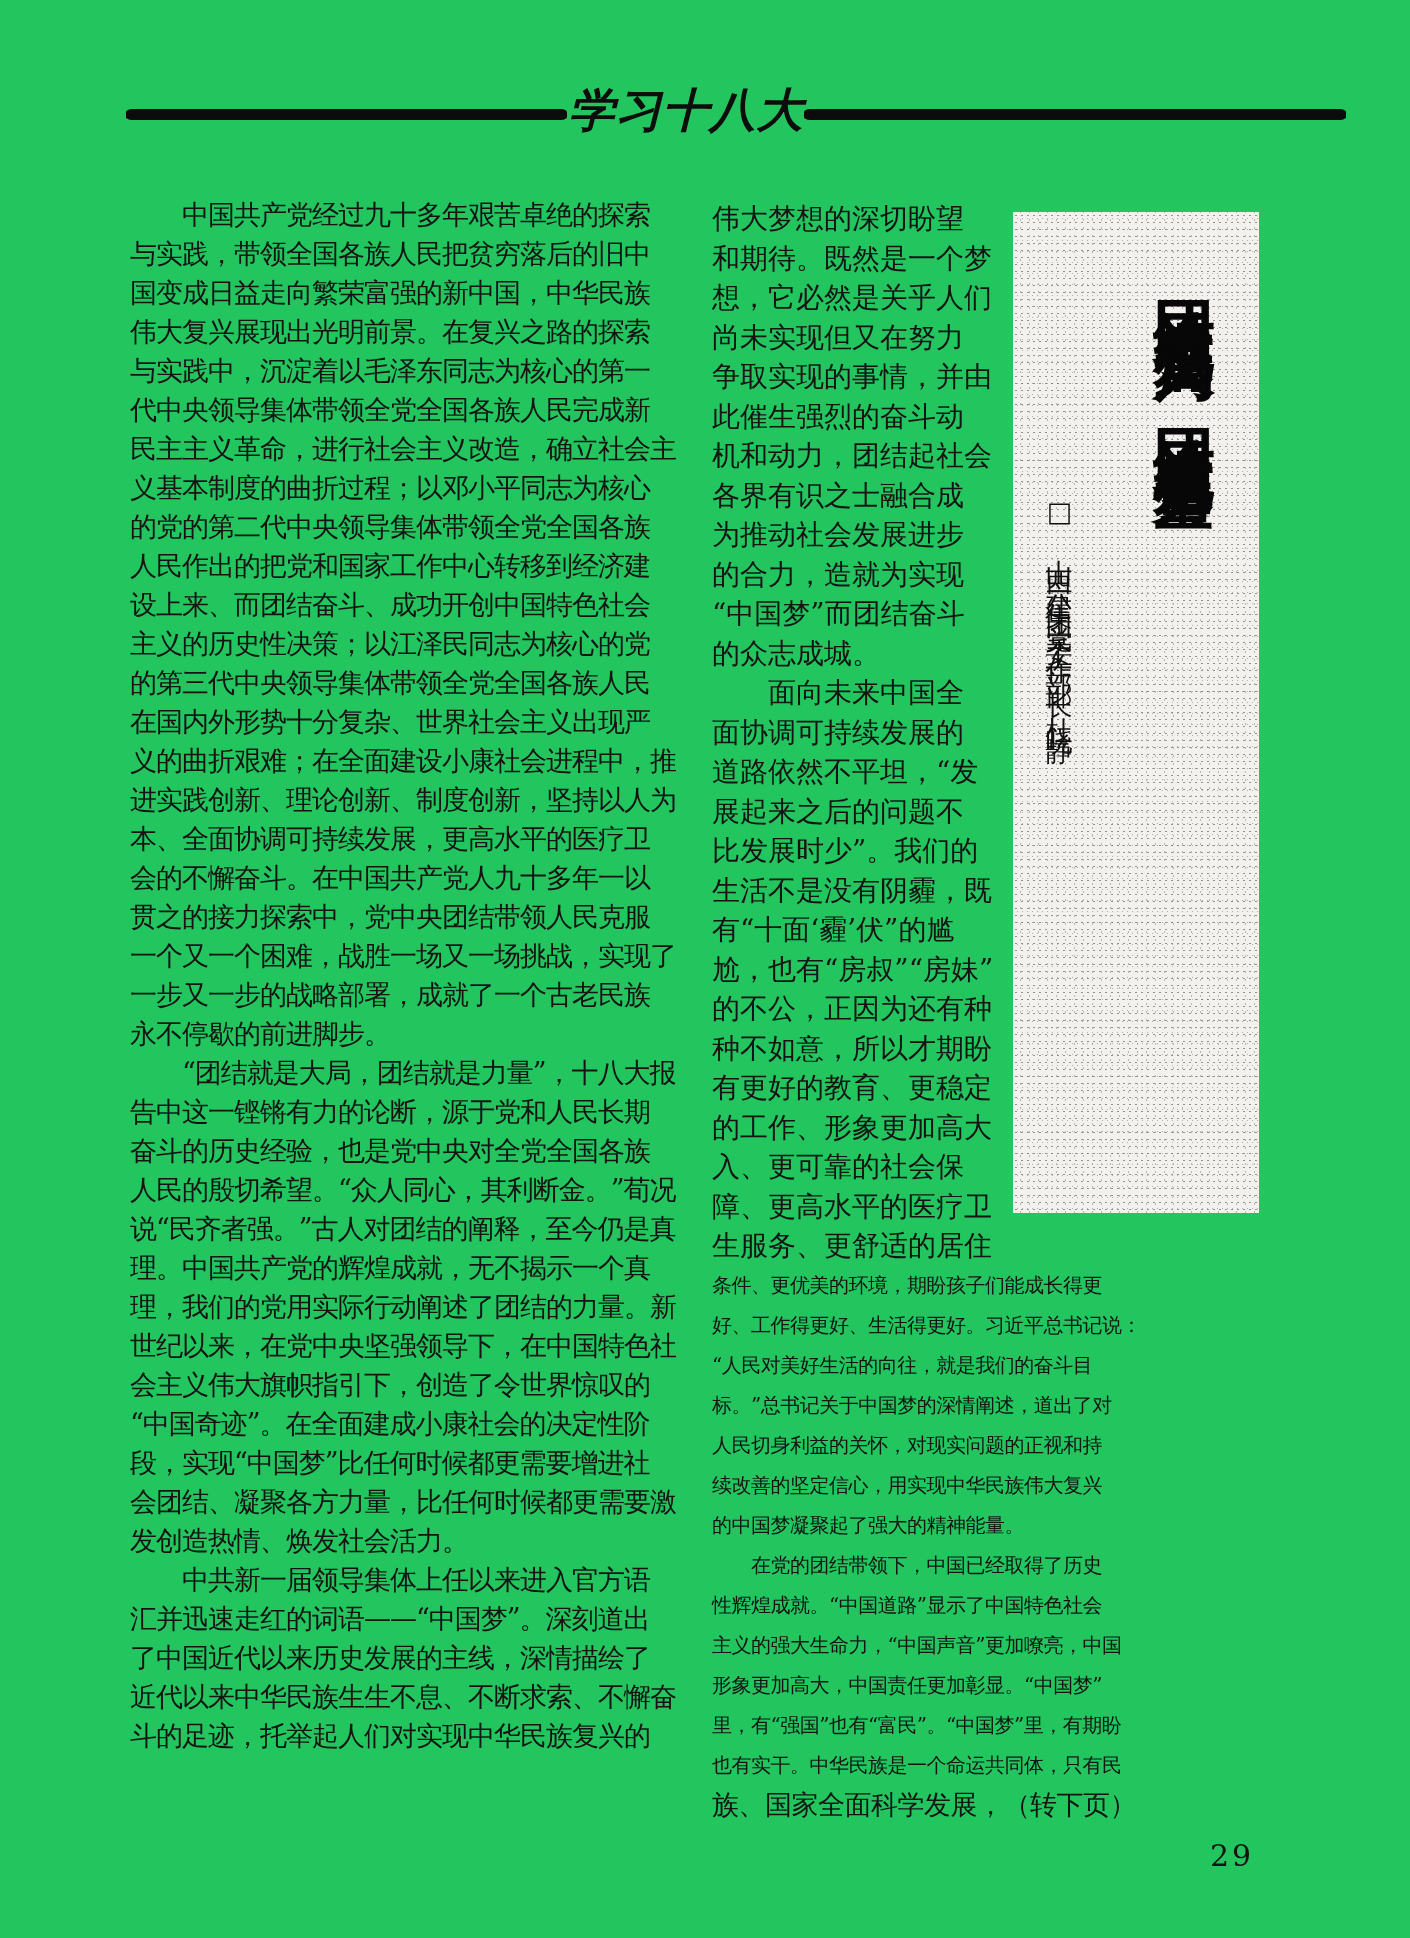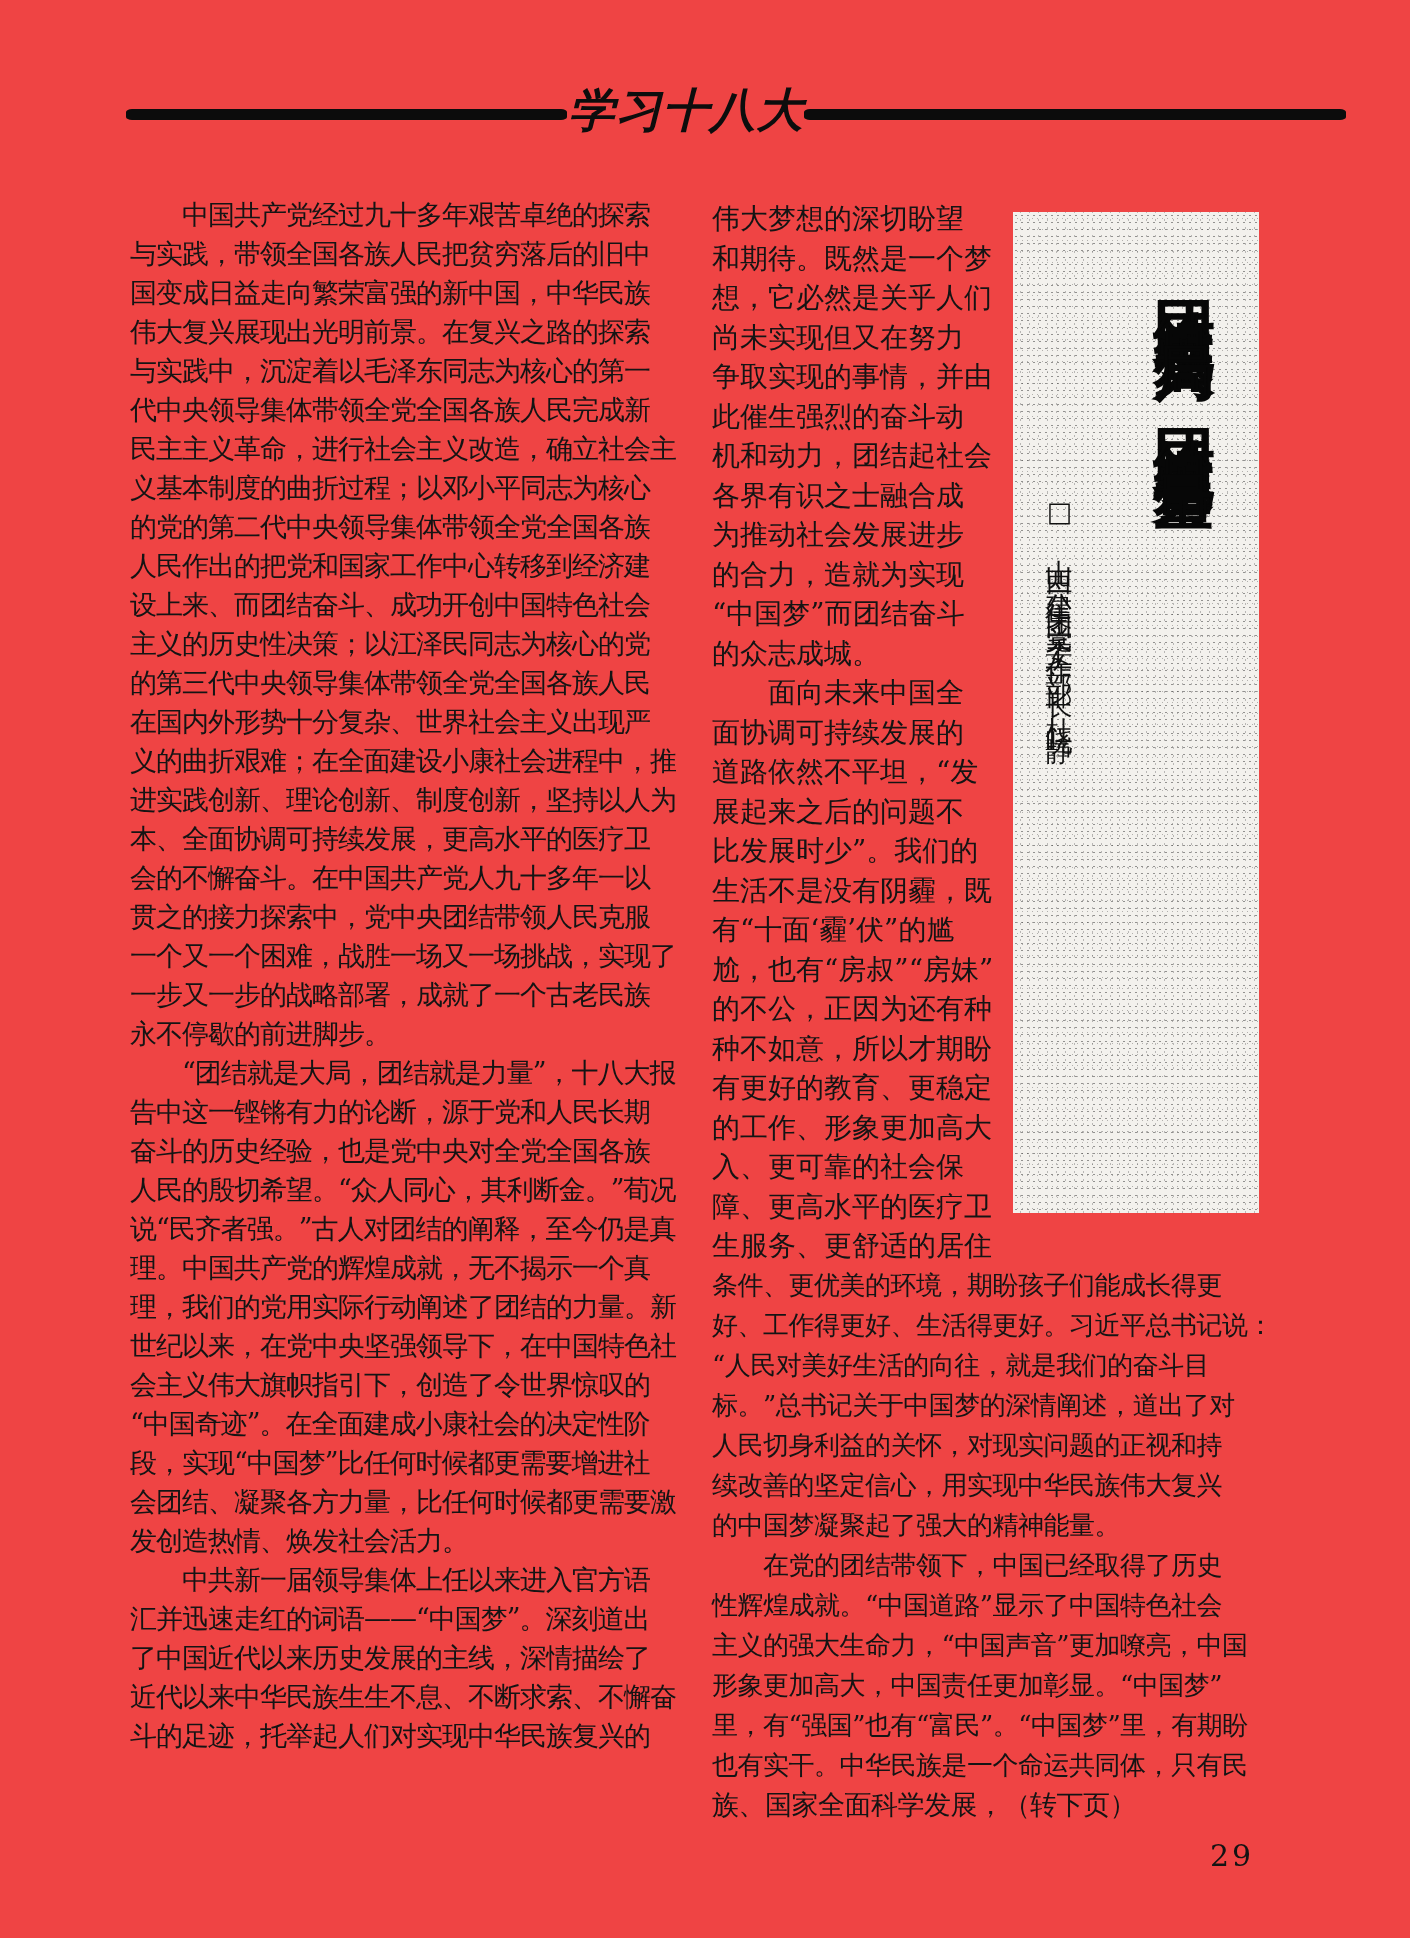--- a/index.html
+++ b/index.html
@@ -1,36 +1,36 @@
 <!DOCTYPE html>
 <html><head>
 <meta charset="utf-8">
 <style>
   html,body{margin:0;padding:0;background:#e9e9e9;}
   .page{
     position:relative;width:1410px;height:1938px;margin:0 auto;
-    background:#ef4444;color:#141414;overflow:hidden;
+    background:#22c55e;color:#141414;overflow:hidden;
     font-family:"DejaVu Serif","Liberation Serif",serif;
   }
   
   .header-rule{position:absolute;height:11px;background:#0c0c0c;border-radius:6px/3px;}
   .rule-left{left:126px;top:109px;width:441px;}
   .rule-right{left:804px;top:109px;width:542px;}
   .header-title{
     position:absolute;left:556px;top:80px;width:260px;text-align:center;
     font-size:46px;font-weight:bold;font-style:italic;letter-spacing:1px;color:#0d0d0d;
     font-family:"DejaVu Serif","Liberation Serif",serif;white-space:nowrap;
   }
   
   .col-left{position:absolute;left:130px;top:196px;width:540px;}
   .col-left .tline{height:39px;line-height:37px;font-size:27px;letter-spacing:-1px;white-space:nowrap;}
   .col-mid{position:absolute;left:712px;top:200px;width:296px;}
   .col-mid .tline{height:39.5px;line-height:38px;font-size:28px;letter-spacing:0px;white-space:nowrap;}
   .sec-full{position:absolute;left:712px;top:1266px;width:547px;}
-  .sec-full .tline{height:40px;line-height:38px;font-size:26px;letter-spacing:-0.5px;white-space:nowrap;}
+  .sec-full .tline{height:40px;line-height:38px;font-size:20px;letter-spacing:-0.5px;white-space:nowrap;}
   .last-line{display:flex;justify-content:flex-start;height:40px;line-height:38px;font-size:27px;letter-spacing:-0.5px;white-space:nowrap;}
   
   .panel{
     position:absolute;left:1013px;top:212px;width:246px;height:1001px;
     background-color:#f3f1ed;
     background-image:
       radial-gradient(circle, rgba(50,50,50,.50) 0.8px, transparent 0.9px),
       radial-gradient(circle, rgba(90,90,90,.38) 0.7px, transparent 0.8px),
       radial-gradient(circle, rgba(30,30,30,.30) 0.6px, transparent 0.7px);
     background-size:6px 7px, 9px 8px, 5px 11px;

